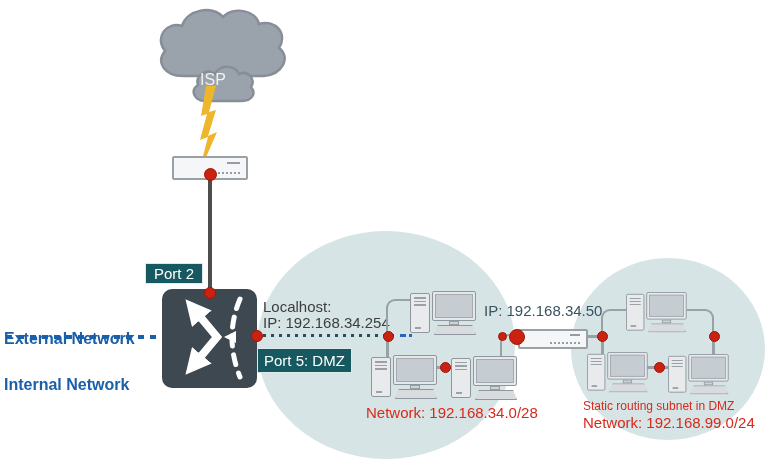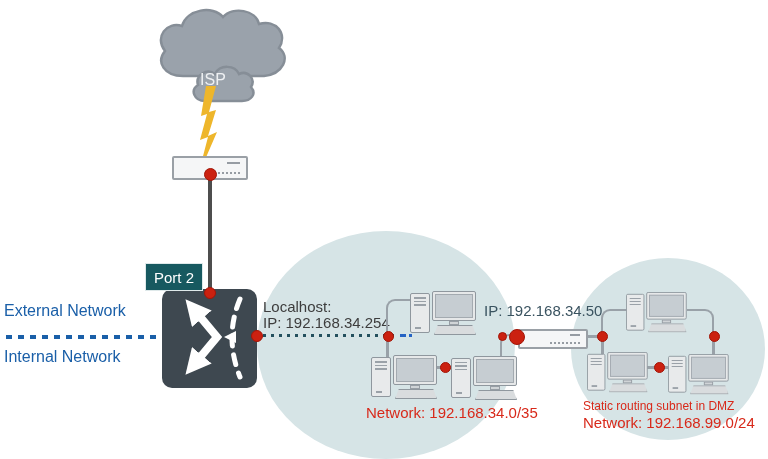--- a/index.html
+++ b/index.html
@@ -20,21 +20,21 @@
   .device .mark-line{position:absolute;right:6px;top:4px;width:13px;height:2px;background:#969ca3;}
   .device .mark-dots{position:absolute;right:6px;bottom:4px;width:34px;height:2px;
       background:repeating-linear-gradient(90deg,#969ca3 0 2px,transparent 2px 4px);}
   
   .firewall{position:absolute;background:#3e4850;border-radius:10px;}
   
   .badge{position:absolute;background:#175960;border:1.5px solid #dfe9ea;color:#fff;
          font-size:15px;display:flex;align-items:center;justify-content:center;
          box-sizing:border-box;padding:0 6px;white-space:nowrap;}
   
-  .bluelabel{position:absolute;color:#1a5fa8;font-size:16px;font-weight:normal;white-space:nowrap;}
+  .bluelabel{position:absolute;color:#1a5fa8;font-size:16px;font-weight:bold;white-space:nowrap;margin-top:28px;}
   .dashblue{position:absolute;height:3.5px;
       background:repeating-linear-gradient(90deg,#1a5fa8 0 6px,transparent 6px 12px);}
   .darktext{position:absolute;color:#3d3d3d;font-size:15px;white-space:nowrap;}
   .slatetext{position:absolute;color:#3a5360;font-size:15px;white-space:nowrap;}
   .redtext{position:absolute;color:#d8291a;white-space:nowrap;}
   .dotline{position:absolute;height:3px;
       background:repeating-linear-gradient(90deg,#23505e 0 3px,transparent 3px 8px);}
   .bluebit{position:absolute;background:#2563c4;}
   .cloud-title{position:absolute;color:#fff;font-weight:bold;font-size:13px;text-align:center;}
   .cloud-sub{position:absolute;color:#eef0f2;font-size:16px;text-align:center;}
@@ -84,21 +84,22 @@
         <marker id="ah" viewBox="0 0 10 10" refX="6" refY="5" markerWidth="3.2" markerHeight="3.2" orient="auto-start-reverse">
             <path d="M0,0 L10,5 L0,10 Z" fill="#fff"></path>
           </marker>
       </defs>
       <path d="M30,18 L55,48 L30,78" stroke="#fff" stroke-width="8" fill="none" marker-start="url(#ah)" marker-end="url(#ah)"></path>
       <polygon points="62,48 74,42 74,54" fill="#fff"></polygon>
       <path d="M78,10 Q62,48 78,88" stroke="#fff" stroke-width="5" stroke-dasharray="10 9" fill="none" stroke-linecap="round"></path>
     </svg>
   </div>
 
-  <div class="badge" style="left:145px;top:263px;min-width:58px;height:28px;">Port 2</div>
+  <div class="badge" style="left:145px;top:263px;min-width:58px;height:21px;">Port 2</div>
+  <div class="badge" style="left:257px;top:348px;min-width:75px;height:25px;">Port 5: DMZ</div>
 
   <div class="bluelabel" style="left:4px;top:302px;">External Network</div>
   <div class="dashblue" style="left:6px;top:335px;width:152px;"></div>
   <div class="bluelabel" style="left:4px;top:348px;">Internal Network</div>
 
   <div class="darktext" style="left:263px;top:298px;text-align:right;">Localhost:</div>
   <div class="darktext" style="left:263px;top:314px;">IP: 192.168.34.254</div>
 
   <div class="dotline" style="left:263px;top:334px;width:133px;"></div>
   <div class="bluebit" style="left:400px;top:334px;width:6px;height:3px;"></div>
@@ -176,17 +177,17 @@
   <span class="node" style="left:204px;top:287px;width:12px;height:12px;"></span>
   <span class="node" style="left:251px;top:330px;width:12px;height:12px;"></span>
   <span class="node" style="left:383px;top:331px;width:11px;height:11px;"></span>
   <span class="node" style="left:440px;top:362px;width:11px;height:11px;"></span>
   <span class="node" style="left:498px;top:332px;width:9px;height:9px;"></span>
   <span class="node" style="left:509px;top:329px;width:16px;height:16px;"></span>
   <span class="node" style="left:597px;top:331px;width:11px;height:11px;"></span>
   <span class="node" style="left:709px;top:331px;width:11px;height:11px;"></span>
   <span class="node" style="left:654px;top:362px;width:11px;height:11px;"></span>
 
-  <div class="redtext" style="left:366px;top:404px;font-size:15px;">Network: 192.168.34.0/35</div>
+  <div class="redtext" style="left:366px;top:404px;font-size:15px;">Network: 192.168.34.0/28</div>
   <div class="redtext" style="left:583px;top:399px;font-size:12px;">Static routing subnet in DMZ</div>
   <div class="redtext" style="left:583px;top:414px;font-size:15px;">Network: 192.168.99.0/24</div>
 
 </div>
 
 </body></html>

